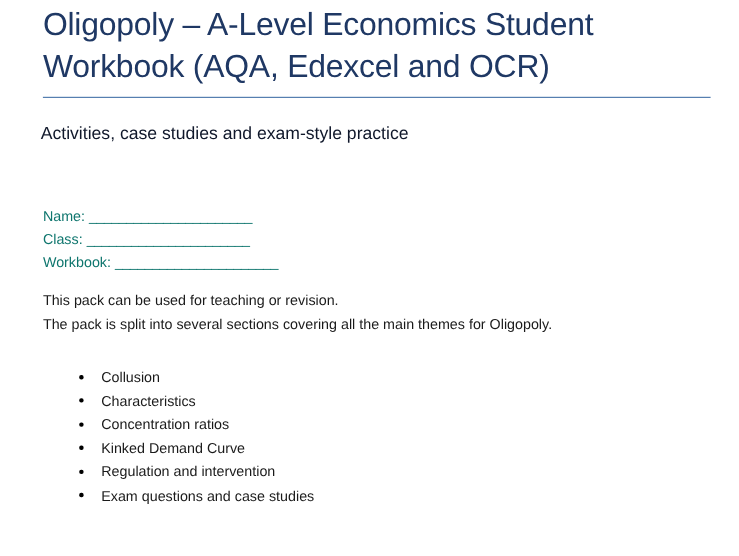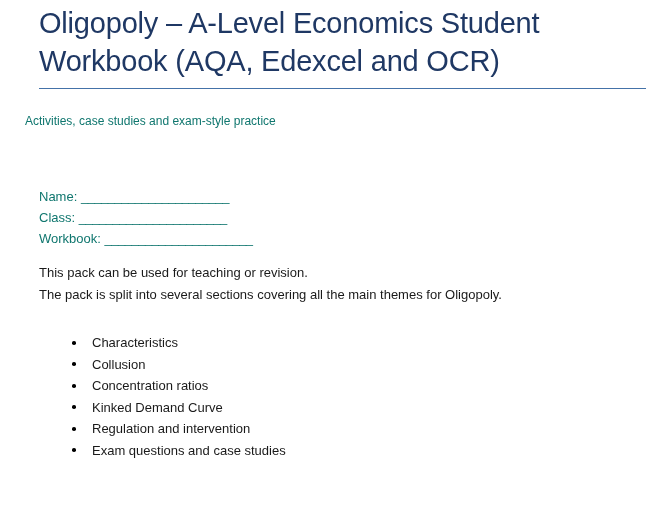--- a/index.html
+++ b/index.html
@@ -45,25 +45,25 @@
     width: 607px;
     height: 1px;
     background: #4472A8;
     font-size: 0;
     line-height: 0;
   }
 
   
   .subtitle {
     position: absolute;
-    left: 25px;
+    left: 37px;
     top: 113px;
-    font-size: 12px;
+    font-size: 16px;
     line-height: 17px;
-    color: #0f766e;
+    color: #0f172a;
   }
 
   
   .fields {
     position: absolute;
     left: 39px;
     top: 186px;
   }
   .field-row {
     font-size: 13px;
@@ -143,25 +143,25 @@
     </div>
   </div>
 
   <div class="para para-1">This pack can be used for teaching or revision.</div>
 
   <div class="para para-2">The pack is split into several sections covering all the main themes for Oligopoly.</div>
 
   <ul class="bullet-list">
     <li class="bullet-item">
       <span class="bullet-dot"></span>
-      <span>Characteristics</span>
+      <span>Collusion</span>
     </li>
     <li class="bullet-item">
       <span class="bullet-dot"></span>
-      <span>Collusion</span>
+      <span>Characteristics</span>
     </li>
     <li class="bullet-item">
       <span class="bullet-dot"></span>
       <span>Concentration ratios</span>
     </li>
     <li class="bullet-item">
       <span class="bullet-dot"></span>
       <span>Kinked Demand Curve</span>
     </li>
     <li class="bullet-item">

